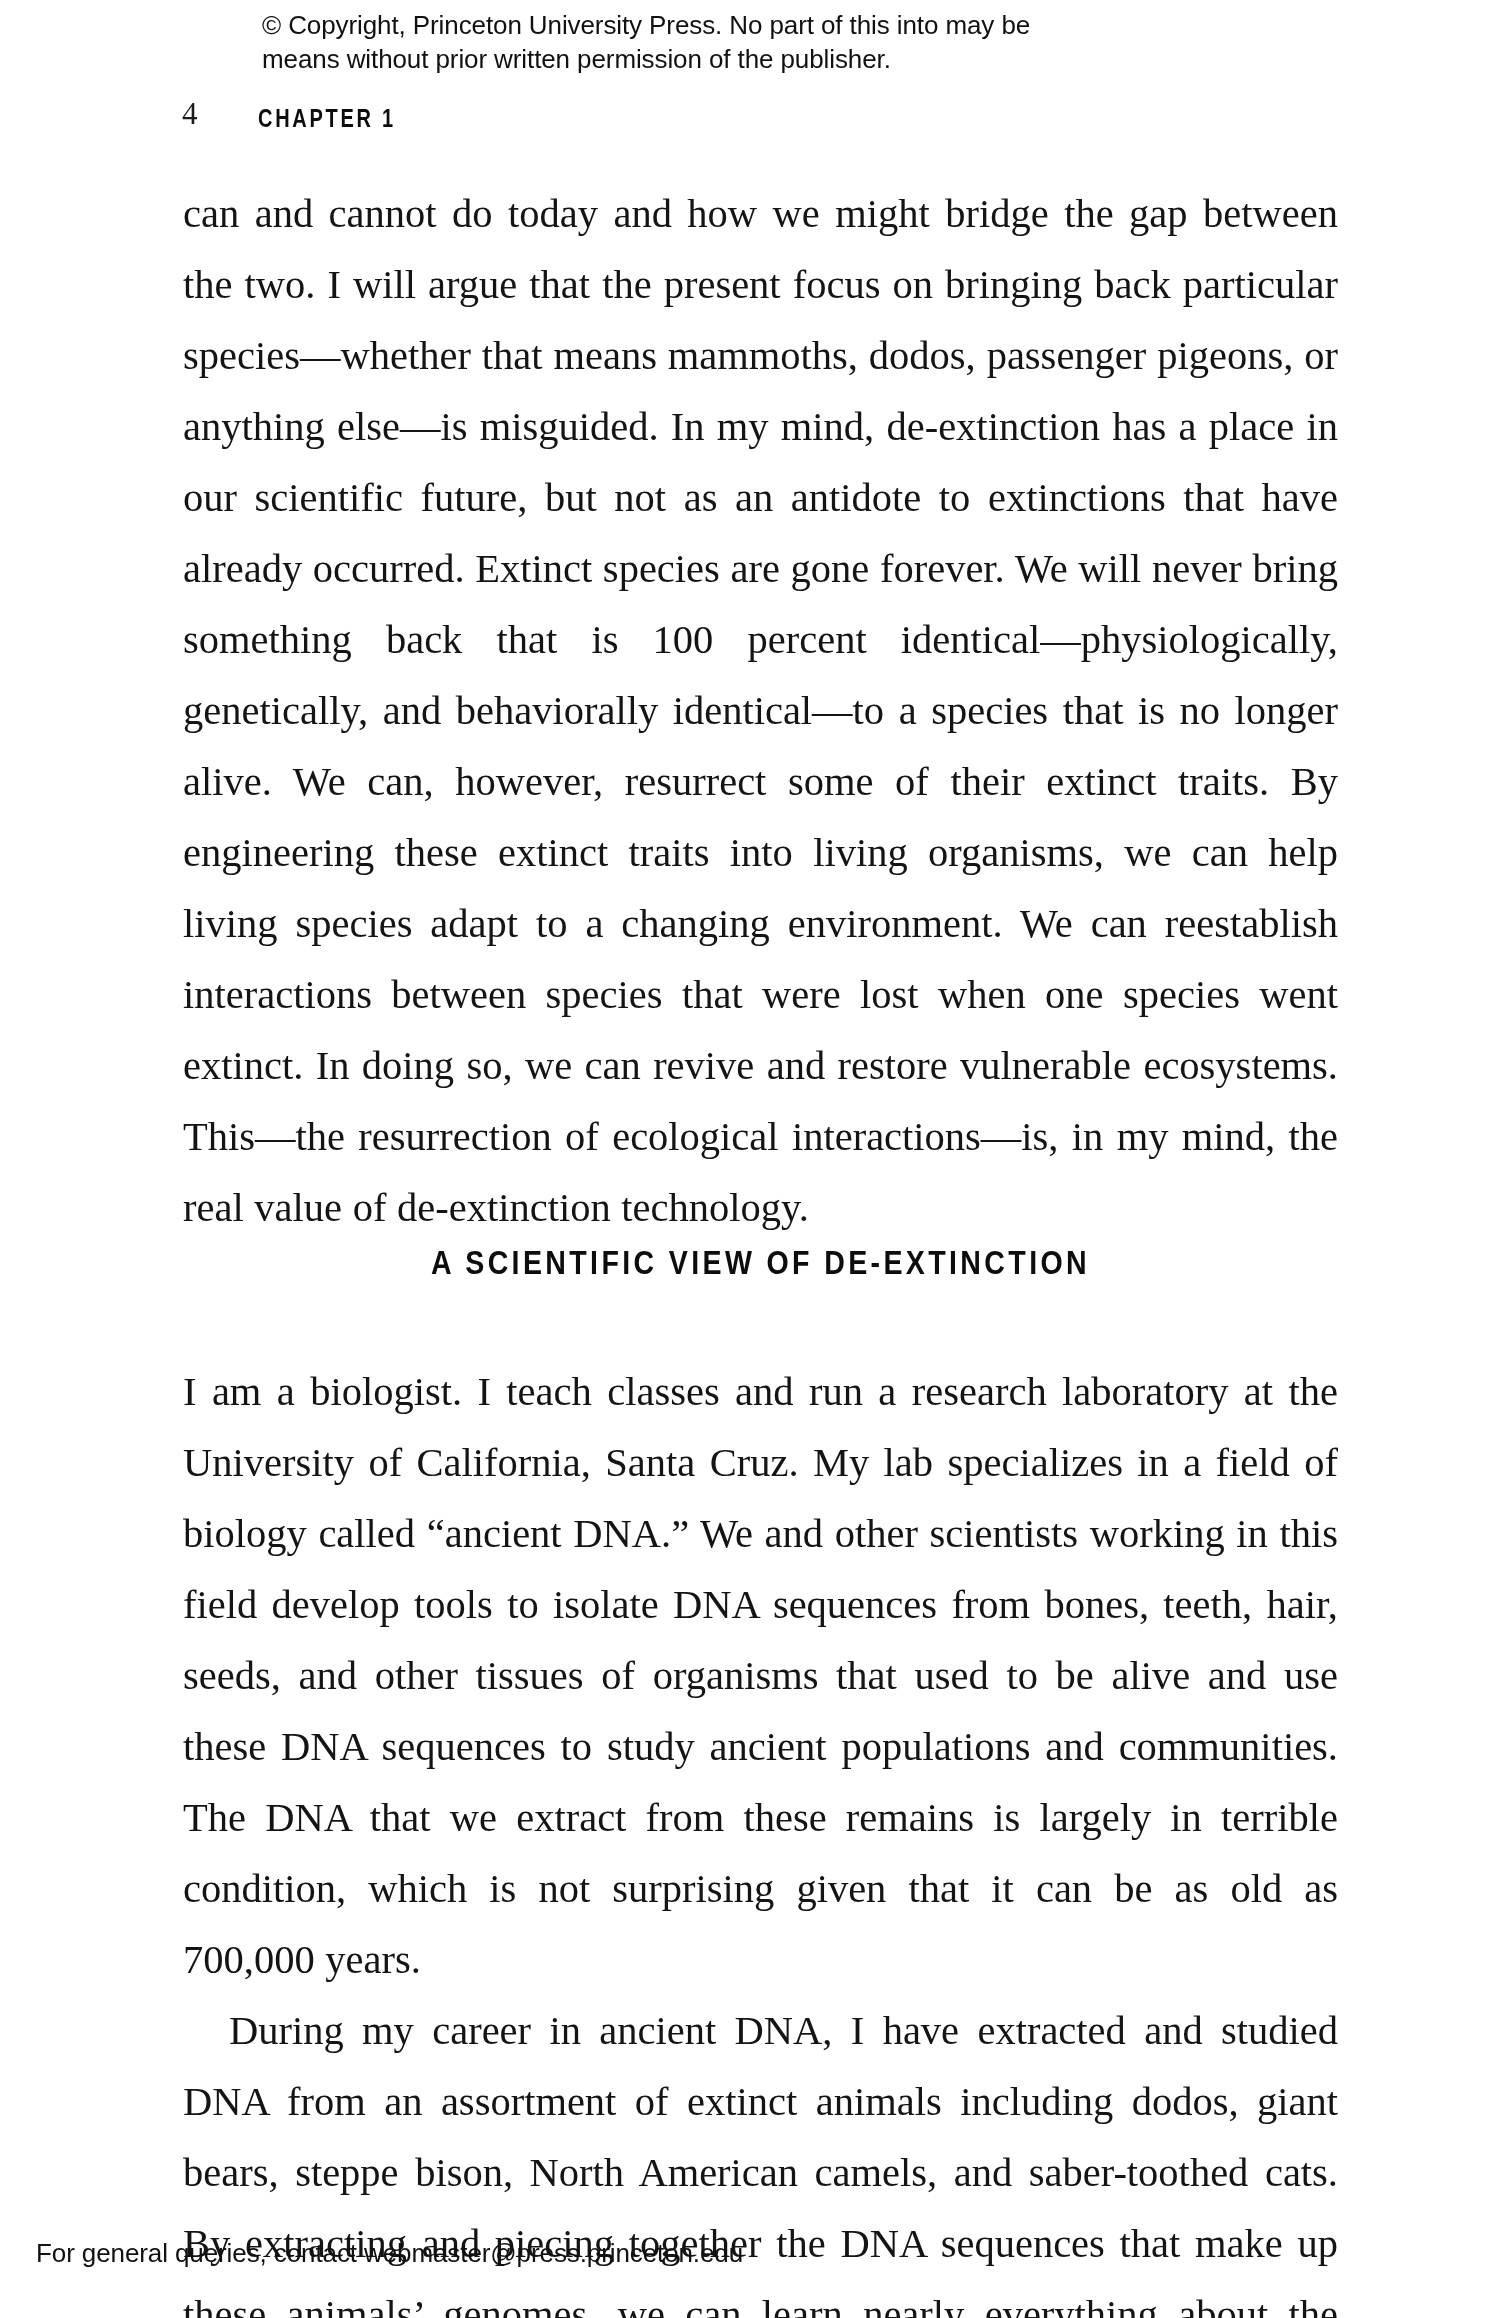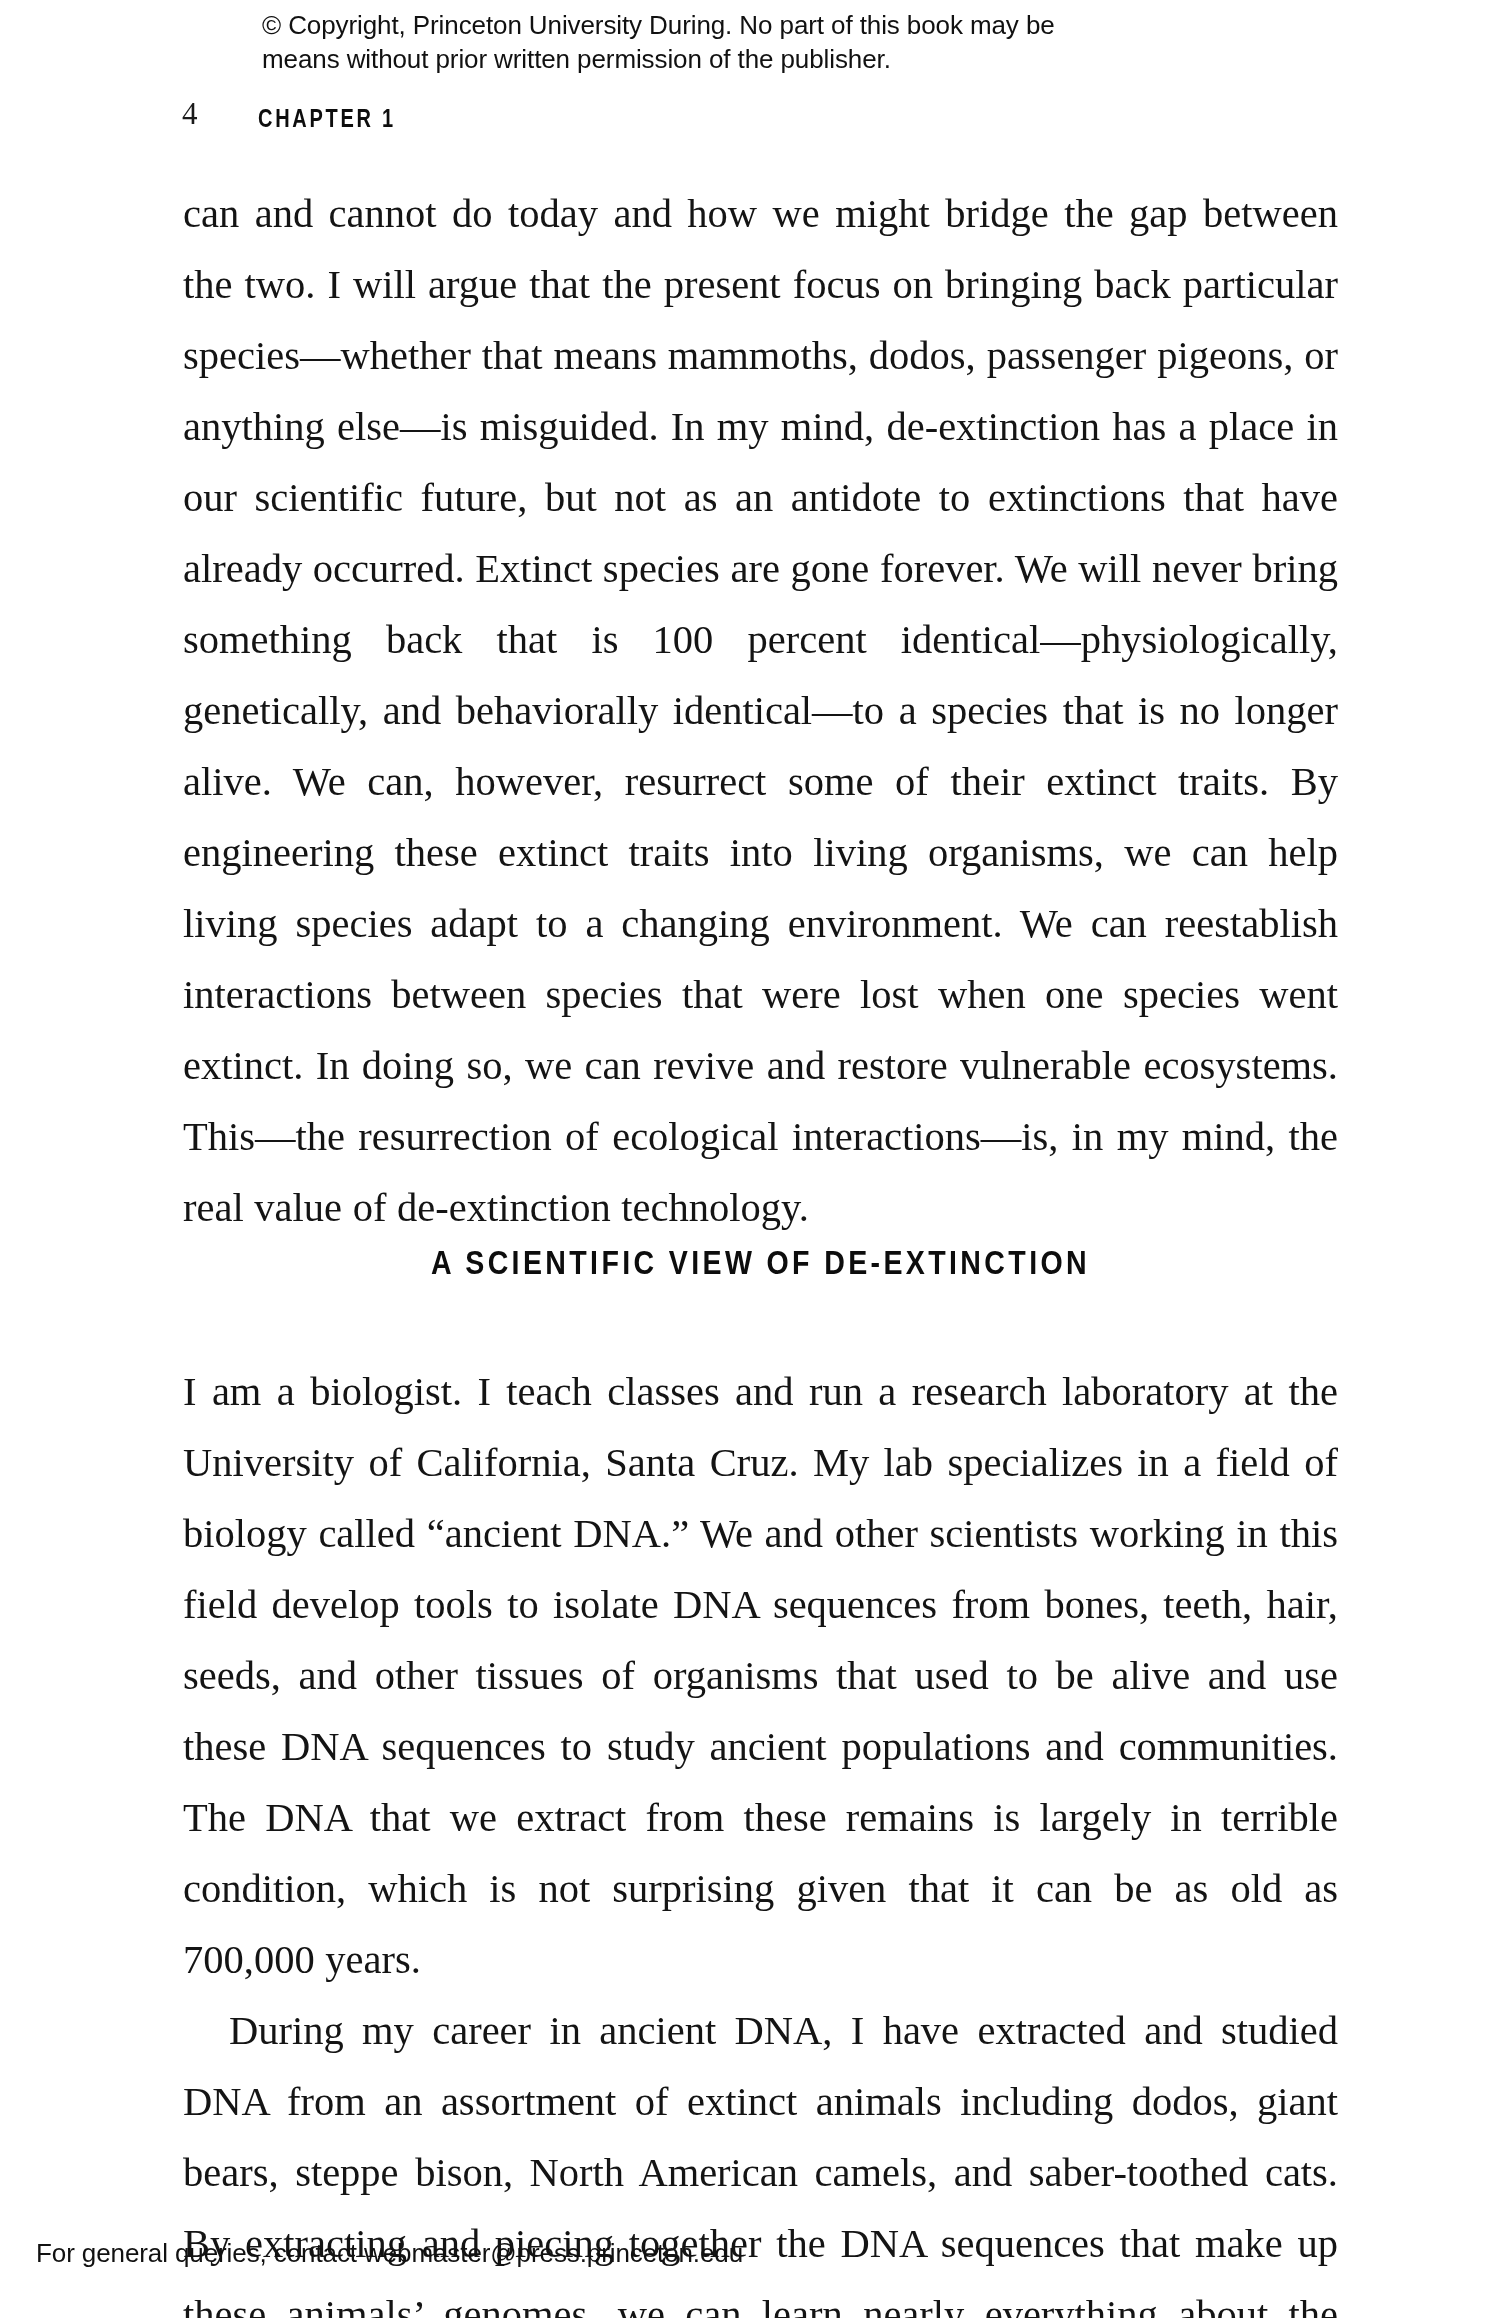--- a/index.html
+++ b/index.html
@@ -129,21 +129,21 @@
     z-index: 5;
     margin-left: 36px;
   }
 </style>
 </head>
 <body>
 
 <div class="page">
 
   <div class="copyright-stamp">
-    <span class="cline">© Copyright, Princeton University During. No part of this book may be</span>
+    <span class="cline">© Copyright, Princeton University Press. No part of this into may be</span>
     <span class="cline">means without prior written permission of the publisher.</span>
   </div>
 
   <div class="running-head">
     <span class="folio">4</span>
     <span class="chapter-label">CHAPTER 1</span>
   </div>
 
   <div class="text-column">
 

